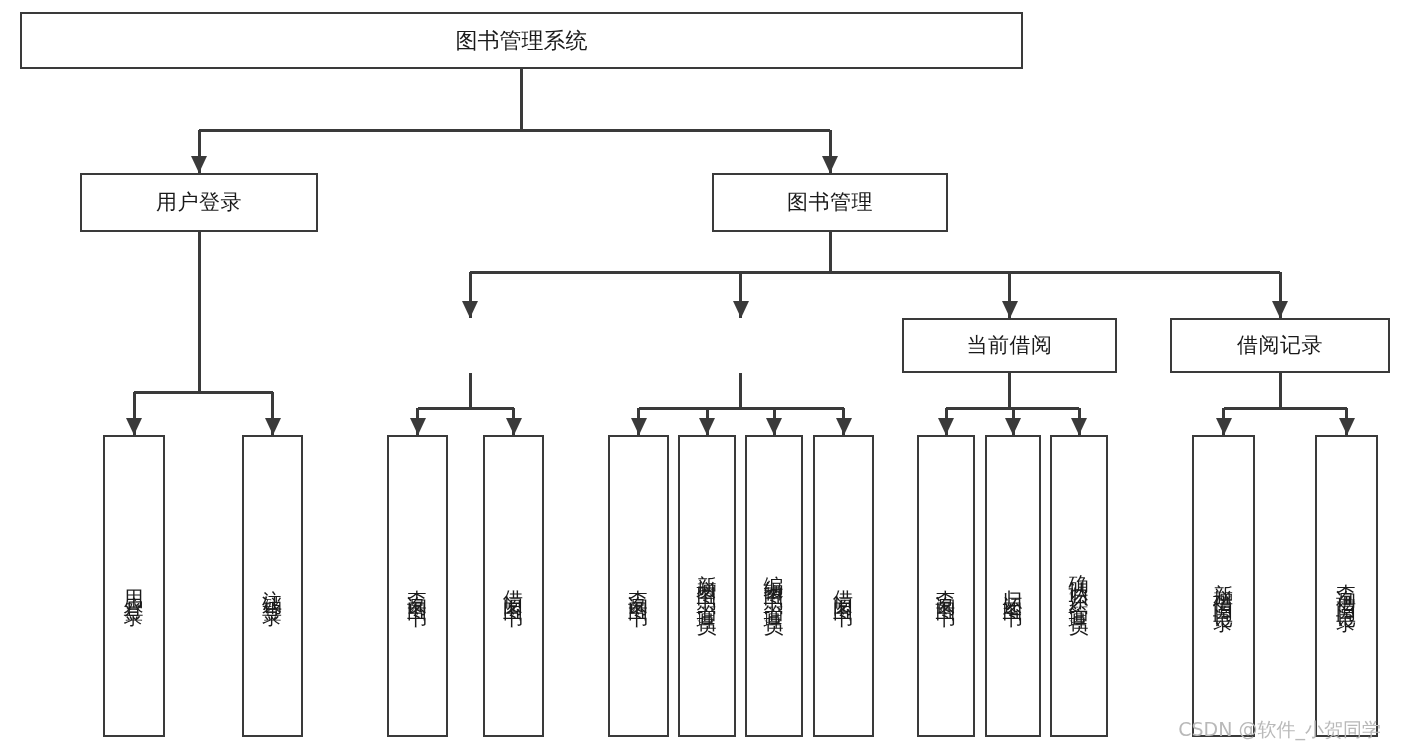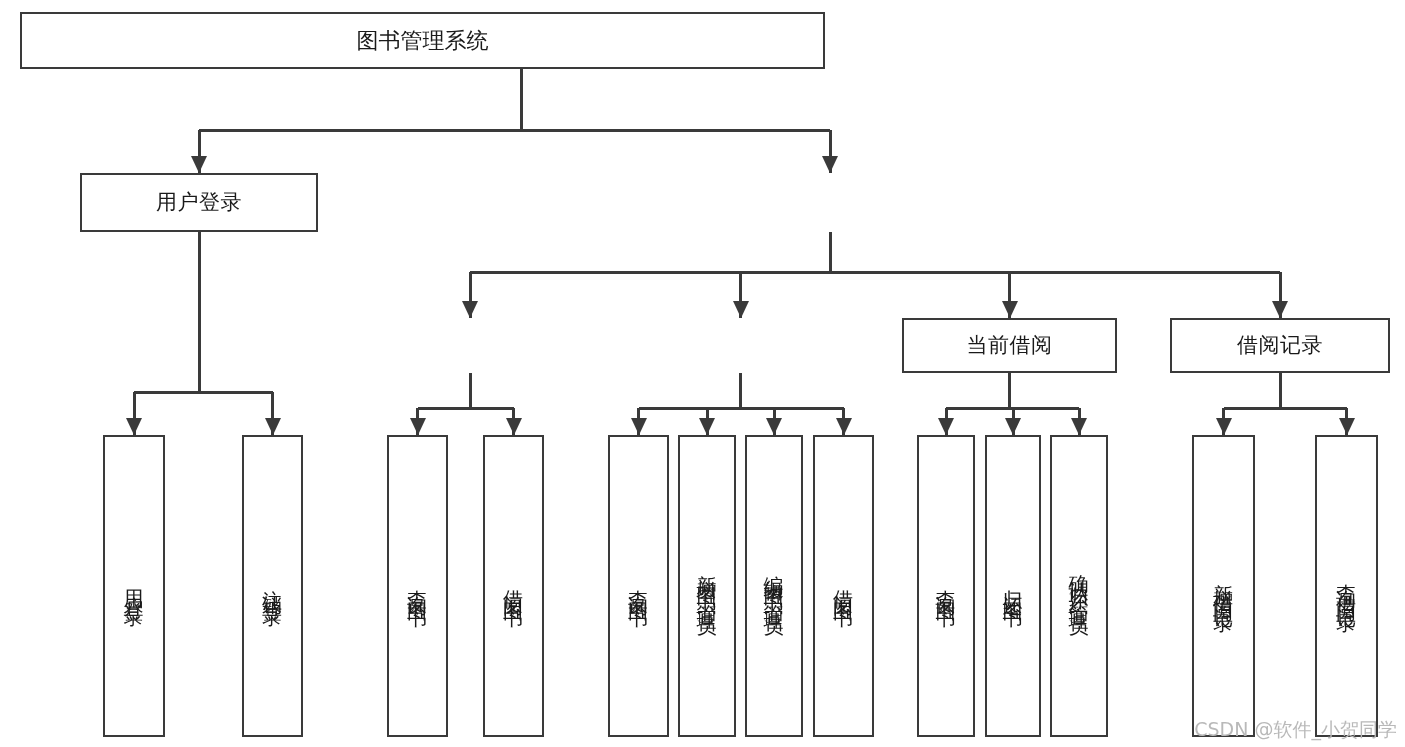--- a/index.html
+++ b/index.html
@@ -62,46 +62,49 @@
     position: absolute;
     width: 0;
     height: 0;
     border-left: 8px solid transparent;
     border-right: 8px solid transparent;
     border-top: 17px solid #3a3a3a;
   }
   
   #watermark {
     position: absolute;
-    right: 8px;
+    right: 24px;
     bottom: 4px;
     font-size: 19px;
     color: #b9b9b9;
     white-space: nowrap;
     font-family: "DejaVu Sans", "Liberation Sans", sans-serif;
   }
 </style>
 </head>
 <body>
 
 <div id="canvas">
 
-  <div class="node root" id="n-root" style="left: 20px; top: 12px; width: 805px; height: 57px;">
+  <div class="node root" id="n-root" style="left: 20px; top: 12px; width: 1003px; height: 57px;">
     <span>图书管理系统</span>
   </div>
 
   <div class="ln v" id="c-root-down" style="left: 520px; top: 69px; height: 61px;"></div>
   <div class="ln h" id="c-root-bus" style="left: 199px; top: 128.5px; width: 631px;"></div>
   <div class="ln v" id="c-root-l1" style="left: 197.5px; top: 130px; height: 43px;"></div>
   <div class="ln v" id="c-root-l2" style="left: 828.5px; top: 130px; height: 43px;"></div>
   <div class="arrow" id="a-root-l1" style="left: 191px; top: 156px;"></div>
   <div class="arrow" id="a-root-l2" style="left: 822px; top: 156px;"></div>
 
   <div class="node h" id="n-l2-0" style="left: 80px; top: 173px; width: 238px; height: 59px;">
     <span>用户登录</span>
+  </div>
+  <div class="node h" id="n-l2-1" style="left: 712px; top: 173px; width: 236px; height: 59px;">
+    <span>图书管理</span>
   </div>
 
   <div class="ln v" id="c-login-down" style="left: 197.5px; top: 232px; height: 160px;"></div>
   <div class="ln h" id="c-login-bus" style="left: 134px; top: 390.5px; width: 138.5px;"></div>
   <div class="ln v" id="c-login-a" style="left: 132.5px; top: 392px; height: 43px;"></div>
   <div class="ln v" id="c-login-b" style="left: 271px; top: 392px; height: 43px;"></div>
   <div class="arrow" id="a-login-a" style="left: 126px; top: 418px;"></div>
   <div class="arrow" id="a-login-b" style="left: 264.5px; top: 418px;"></div>
 
   <div class="ln v" id="c-bm-down" style="left: 828.5px; top: 232px; height: 40px;"></div>

